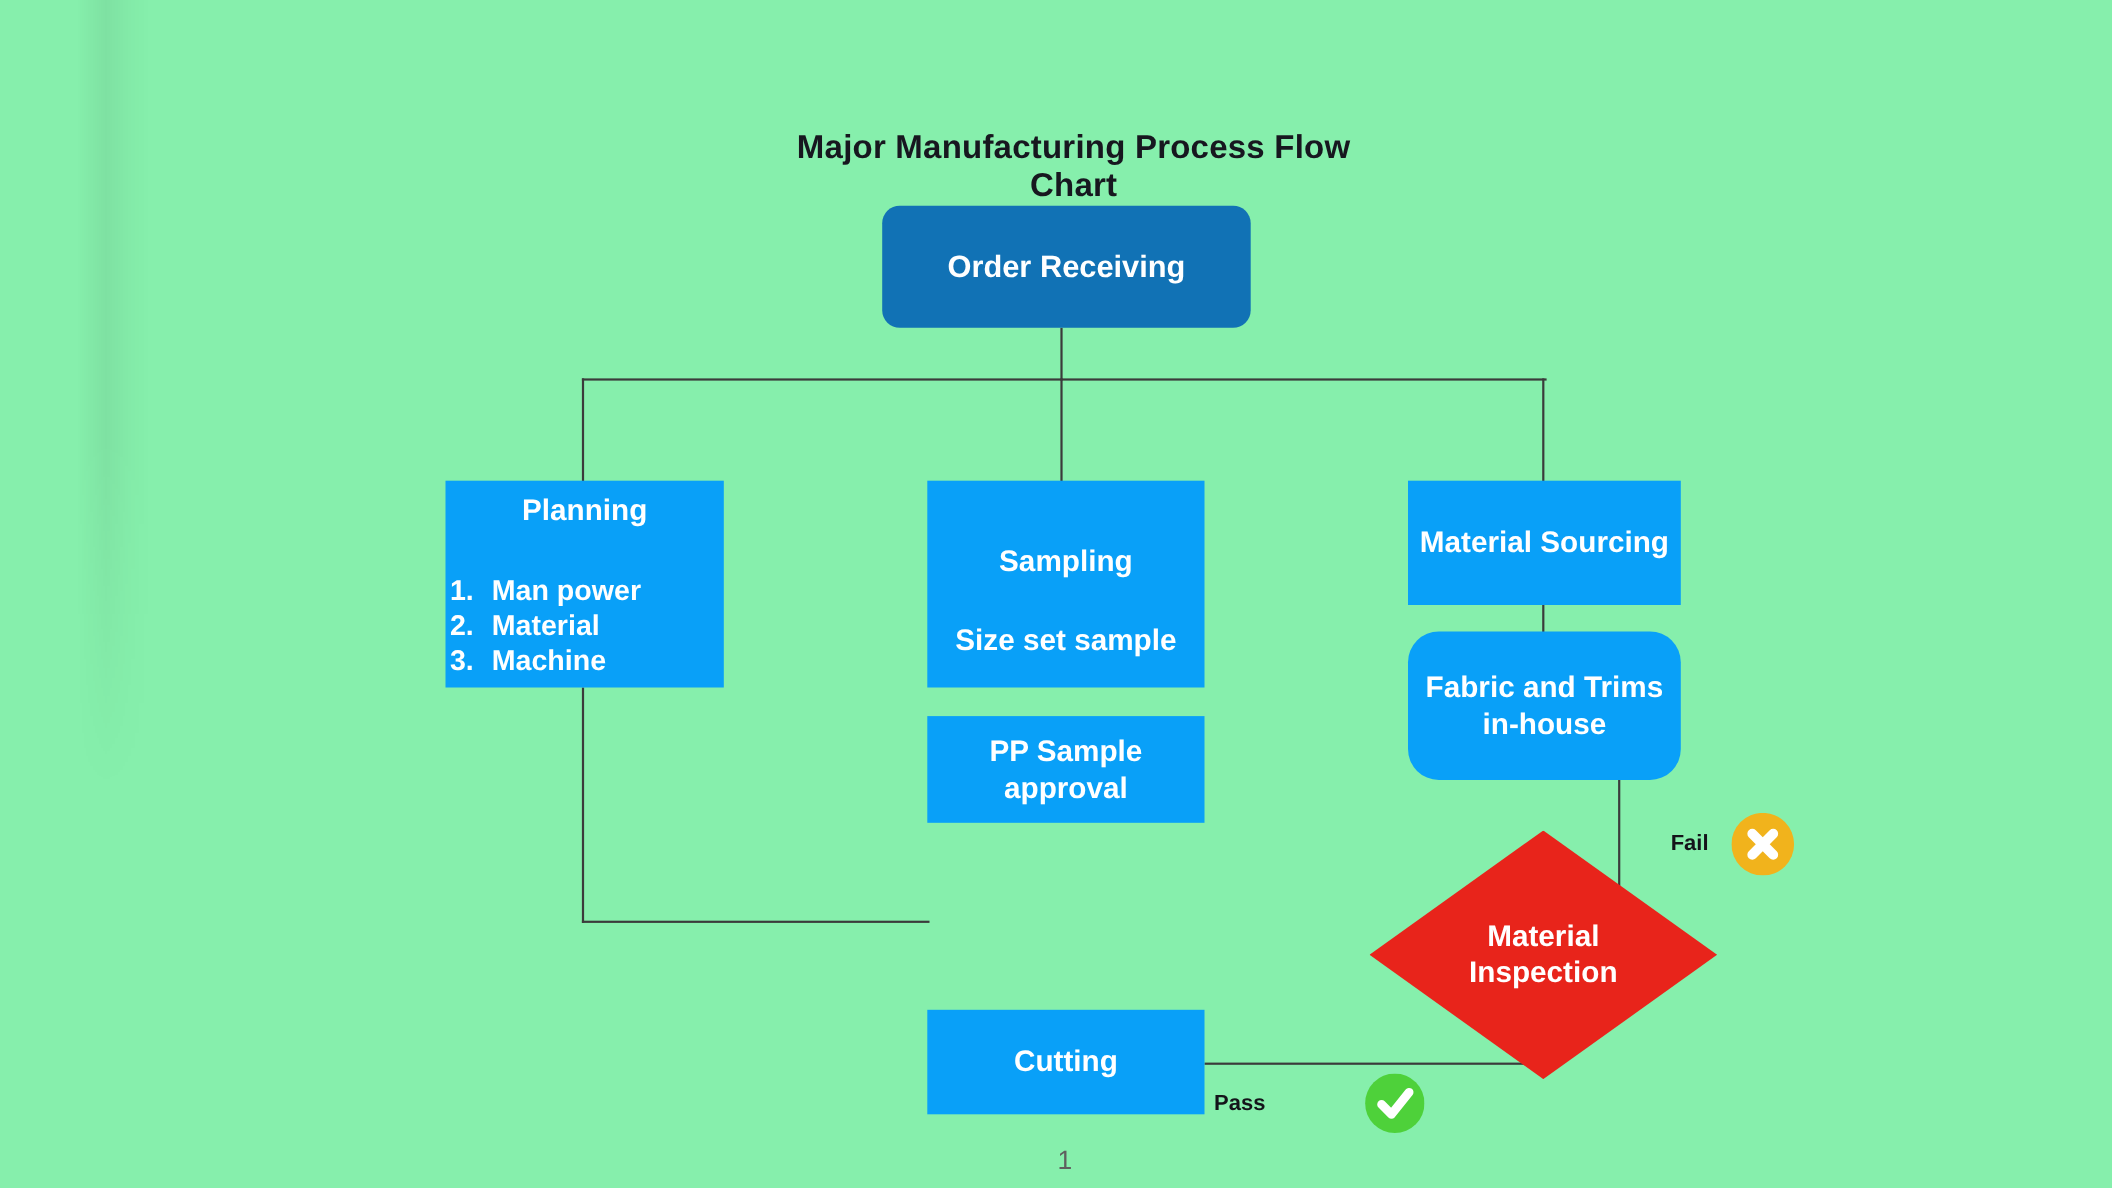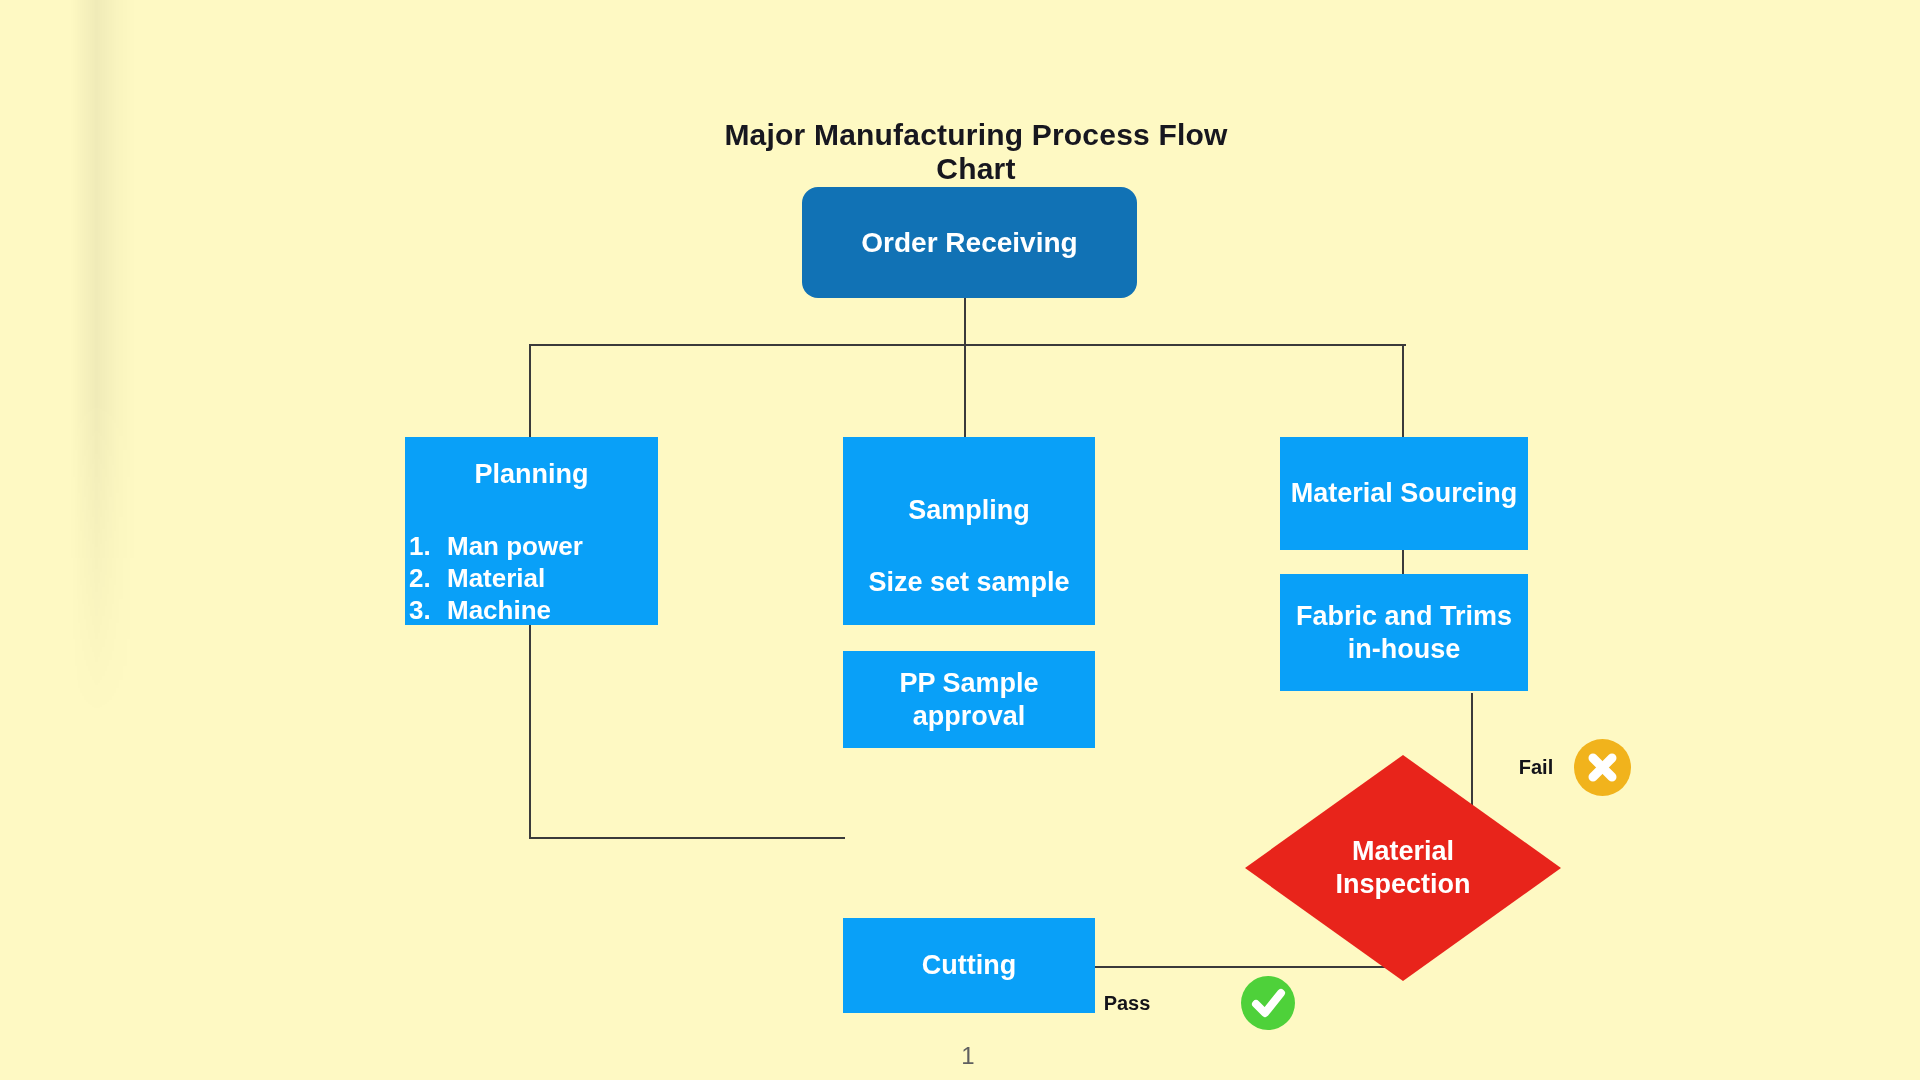--- a/index.html
+++ b/index.html
@@ -7,21 +7,21 @@
     --node-blue:#09A0F8;
     --node-red:#E8241B;
     --fail-amber:#F1B31C;
     --pass-green:#4ED13A;
     --line:#3B3B3B;
     --title-text:#17171F;
   }
   *{margin:0;padding:0;box-sizing:border-box;}
   html,body{width:1920px;height:1080px;overflow:hidden;background:#fff;}
   body{font-family:"Liberation Sans", sans-serif;position:relative;}
-  .stage{position:absolute;inset:0;background:#fef9c3;}
+  .stage{position:absolute;inset:0;background:#86efac;}
 
   
   .edge-shadow{
     position:absolute;left:70px;top:0;width:66px;height:720px;
     background:linear-gradient(to right, rgba(0,0,0,0) 0%, rgba(0,0,0,0.055) 40%, rgba(0,0,0,0.02) 72%, rgba(0,0,0,0) 100%);
     -webkit-mask-image:linear-gradient(to bottom, #000 55%, transparent 100%);
     mask-image:linear-gradient(to bottom, #000 55%, transparent 100%);
     z-index:0;
   }
 
@@ -35,28 +35,28 @@
 
   .node{
     position:absolute;background:var(--node-blue);color:#fff;font-weight:700;
     display:flex;flex-direction:column;align-items:center;justify-content:center;
     text-align:center;z-index:2;font-size:27px;line-height:33px;
   }
   .node-start{
     background:var(--node-dark-blue);border-radius:16px;font-size:28px;
   }
   .node-order{left:802px;top:187px;width:335px;height:111px;}
-  .node-planning{left:405px;top:437px;width:253px;height:188px;justify-content:flex-start;padding-top:20px;}
+  .node-planning{left:405px;top:437px;width:253px;height:188px;justify-content:flex-start;padding-top:10px;}
   .planning-title{line-height:34px;}
   .planning-list{margin-top:39px;width:100%;display:flex;flex-direction:column;align-items:stretch;font-size:26px;line-height:32px;}
   .planning-item{display:flex;text-align:left;}
   .planning-item .num{width:42px;padding-left:4px;flex:none;}
   .node-sampling{left:843px;top:437px;width:252px;height:188px;justify-content:flex-start;padding-top:56px;row-gap:38px;line-height:34px;}
   .node-sourcing{left:1280px;top:437px;width:248px;height:113px;}
-  .node-fabric{left:1280px;top:574px;width:248px;height:117px;}
+  .node-fabric{left:1280px;top:574px;width:248px;height:135px;border-radius:28px;}
   .node-approval{left:843px;top:651px;width:252px;height:97px;}
   .node-meeting{left:843px;top:788px;width:252px;height:95px;}
   .node-cutting{left:843px;top:918px;width:252px;height:95px;}
 
   .diamond{
     position:absolute;left:1245px;top:755px;width:316px;height:226px;
     background:var(--node-red);
     clip-path:polygon(50% 0, 100% 50%, 50% 100%, 0 50%);
     display:flex;flex-direction:column;align-items:center;justify-content:center;
     color:#fff;font-weight:700;font-size:27px;line-height:33px;text-align:center;

